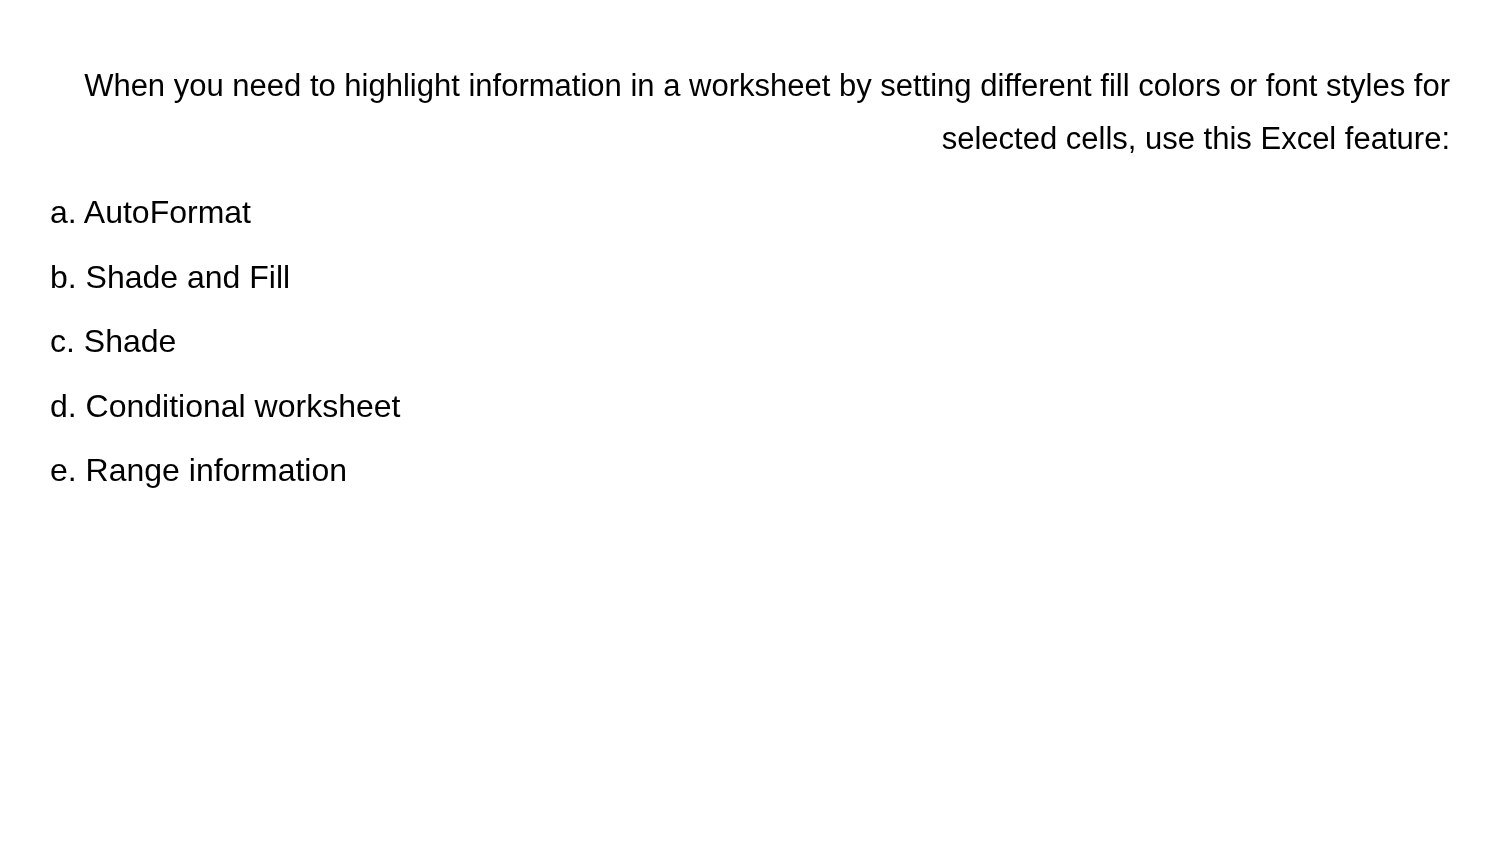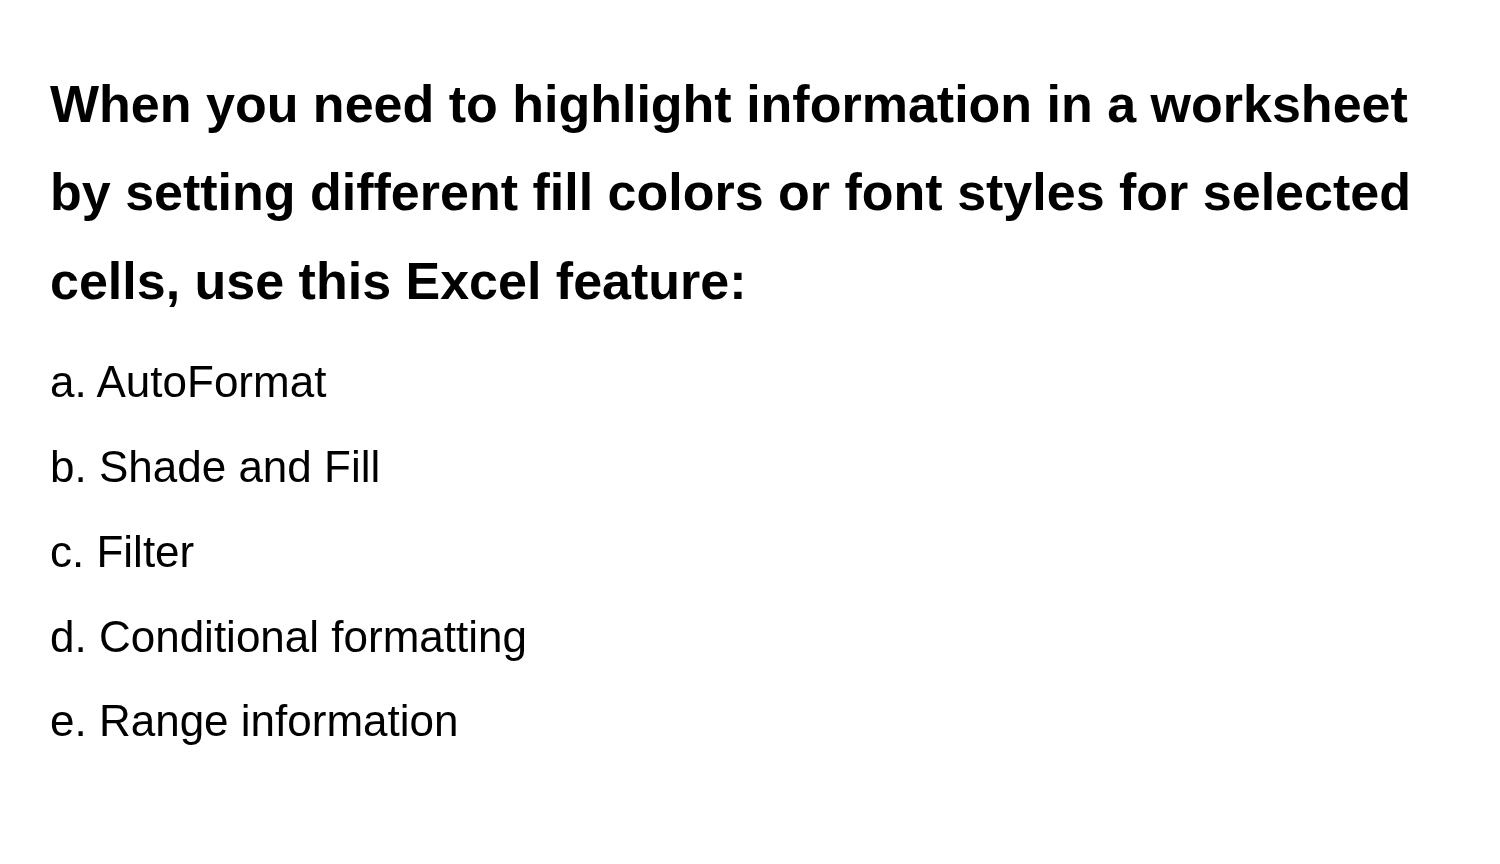--- a/index.html
+++ b/index.html
@@ -9,34 +9,35 @@
     }
     body {
       width: 1500px;
       height: 864px;
       background: #ffffff;
       font-family: -apple-system, BlinkMacSystemFont, "Segoe UI", Helvetica, Arial, sans-serif;
       color: #000000;
       padding: 60px 50px;
     }
     .question {
-      font-size: 52px;
+      font-size: 31px;
       line-height: 1.7;
       margin-bottom: 20px;
-      font-weight: 700;
+      font-weight: 400;
+      text-align: right;
     }
     .option {
-      font-size: 44px;
+      font-size: 32px;
       line-height: 1.7;
       margin-bottom: 10px;
       font-weight: 400;
     }
   </style>
 </head>
 <body>
 
 <div class="question">When you need to highlight information in a worksheet by setting different fill colors or font styles for selected cells, use this Excel feature:</div>
 
 <div class="option">a. AutoFormat</div>
 <div class="option">b. Shade and Fill</div>
-<div class="option">c. Filter</div>
-<div class="option">d. Conditional formatting</div>
+<div class="option">c. Shade</div>
+<div class="option">d. Conditional worksheet</div>
 <div class="option">e. Range information</div>
 
 </body></html>

